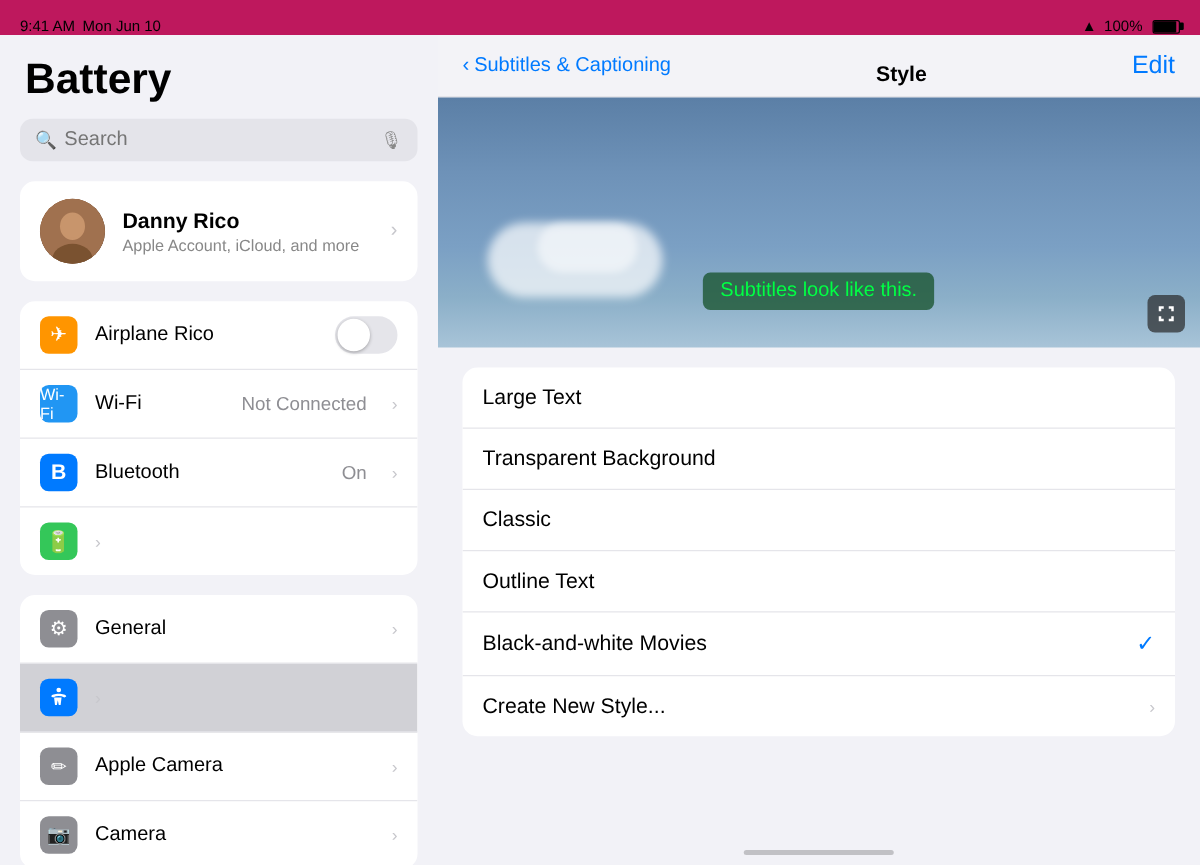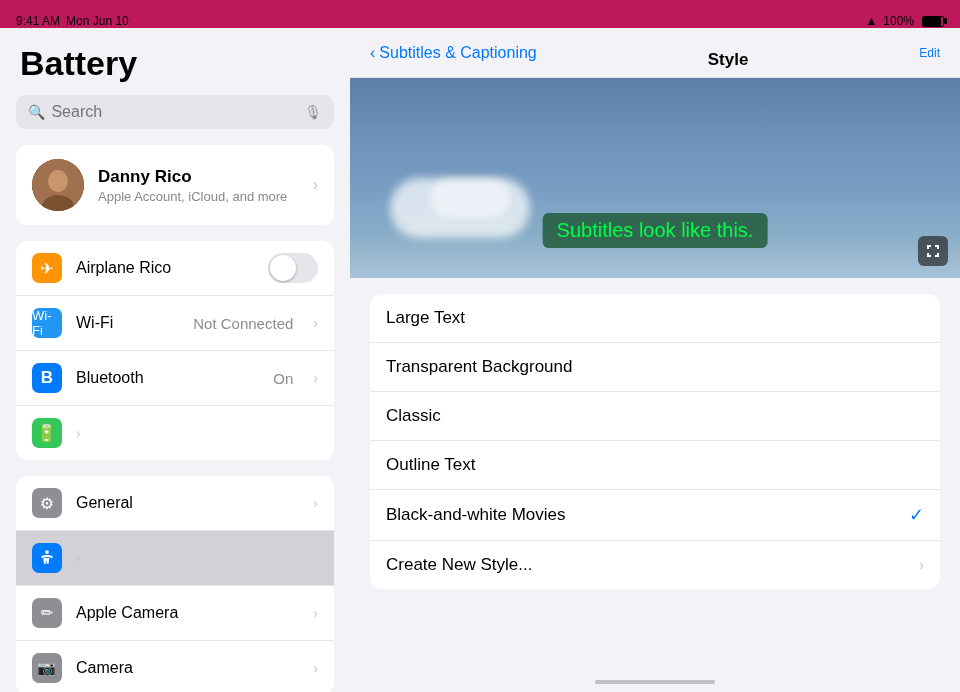--- a/index.html
+++ b/index.html
@@ -209,21 +209,21 @@
       cursor: pointer;
     }
     .nav-title {
       font-size: 17px;
       font-weight: 600;
       color: #000;
       margin-top: 14px;
     }
     .nav-edit {
       color: #007aff;
-      font-size: 12px;
+      font-size: 20px;
       cursor: pointer;
     }
 
     
     .preview-area {
       height: 200px;
       background: linear-gradient(180deg, #5b7fa6 0%, #6e92b8 30%, #7ba0c4 60%, #8bafc8 80%, #a8c4d8 100%);
       position: relative;
       flex-shrink: 0;
       overflow: hidden;
@@ -250,21 +250,21 @@
     }
     .subtitle-caption {
       position: absolute;
       bottom: 30px;
       left: 50%;
       transform: translateX(-50%);
       background: rgba(20,80,40,0.75);
       color: #00ff44;
       padding: 6px 14px;
       border-radius: 6px;
-      font-size: 20px;
+      font-size: 16px;
       font-weight: 500;
       white-space: nowrap;
     }
     .expand-btn {
       position: absolute;
       bottom: 12px;
       right: 12px;
       width: 30px;
       height: 30px;
       background: rgba(40,40,40,0.7);

